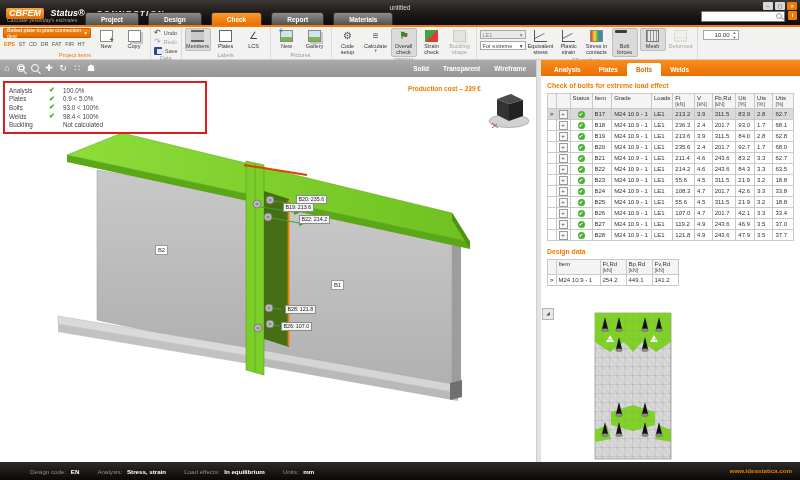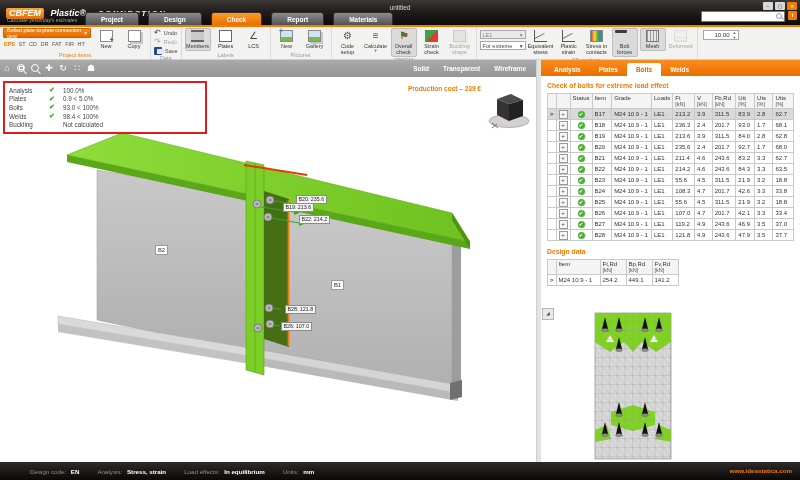--- a/index.html
+++ b/index.html
@@ -149,21 +149,21 @@
   #website{position:absolute;right:8px;top:0;height:18px;line-height:18px;font-size:6.2px;color:#ef7b00;font-weight:bold;}
 </style>
 </head>
 <body>
 
 <div id="app">
 
   <div id="titlebar">
     <div id="logo">
       <span class="ibox">CBFEM</span>
-      <span class="statica">Plastic®</span>
+      <span class="statica">Status®</span>
       <span class="conn">CONNECTION</span>
     </div>
     <div id="tagline">Calculate yesterday's estimates</div>
     <div id="wintitle">untitled</div>
     <div id="ribbon-tabs">
         <div class="ttab">Project</div>
         <div class="ttab">Design</div>
         <div class="ttab active">Check</div>
         <div class="ttab">Report</div>
         <div class="ttab">Materials</div>

